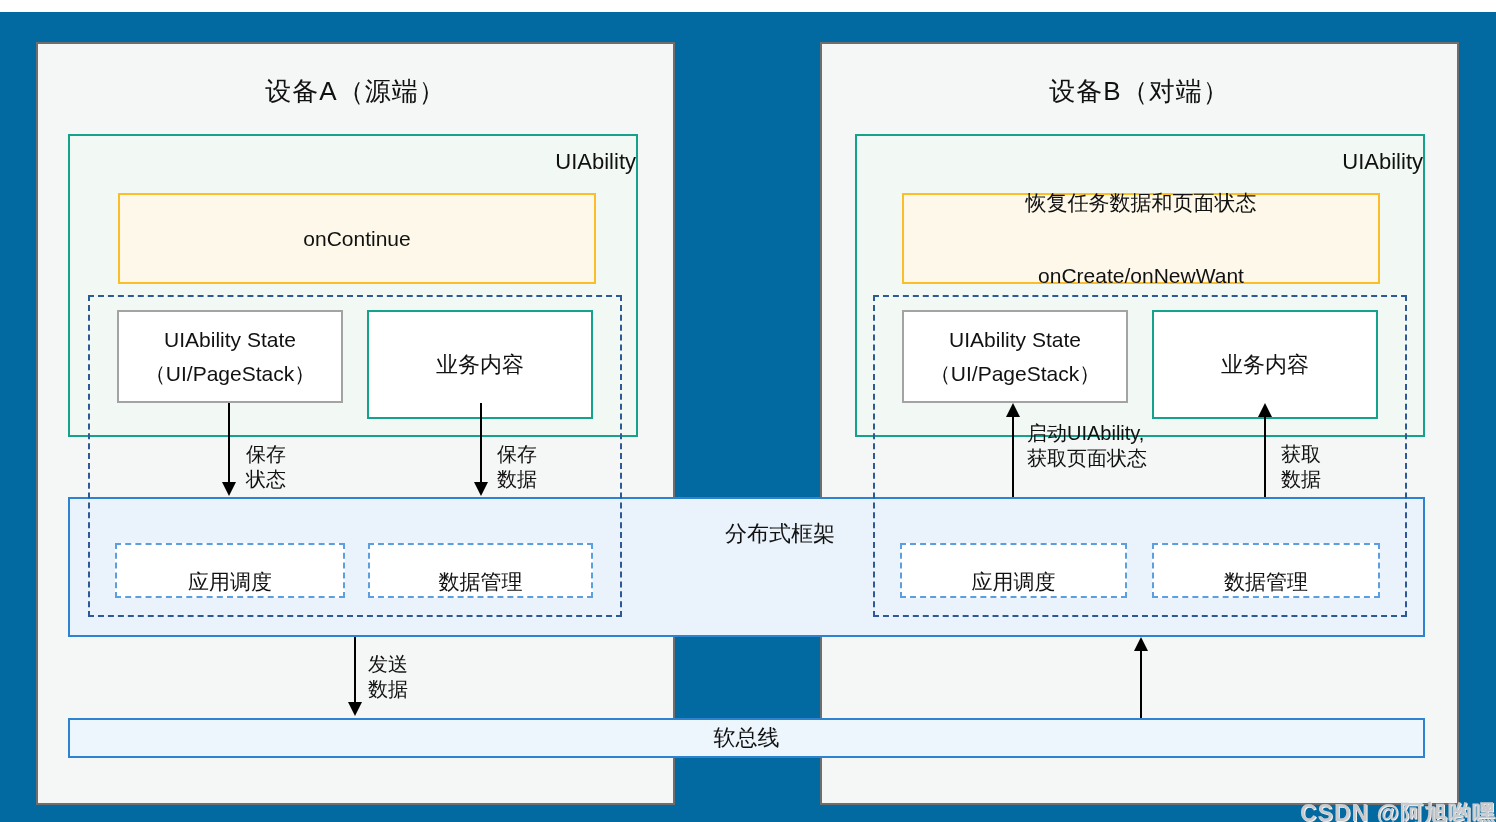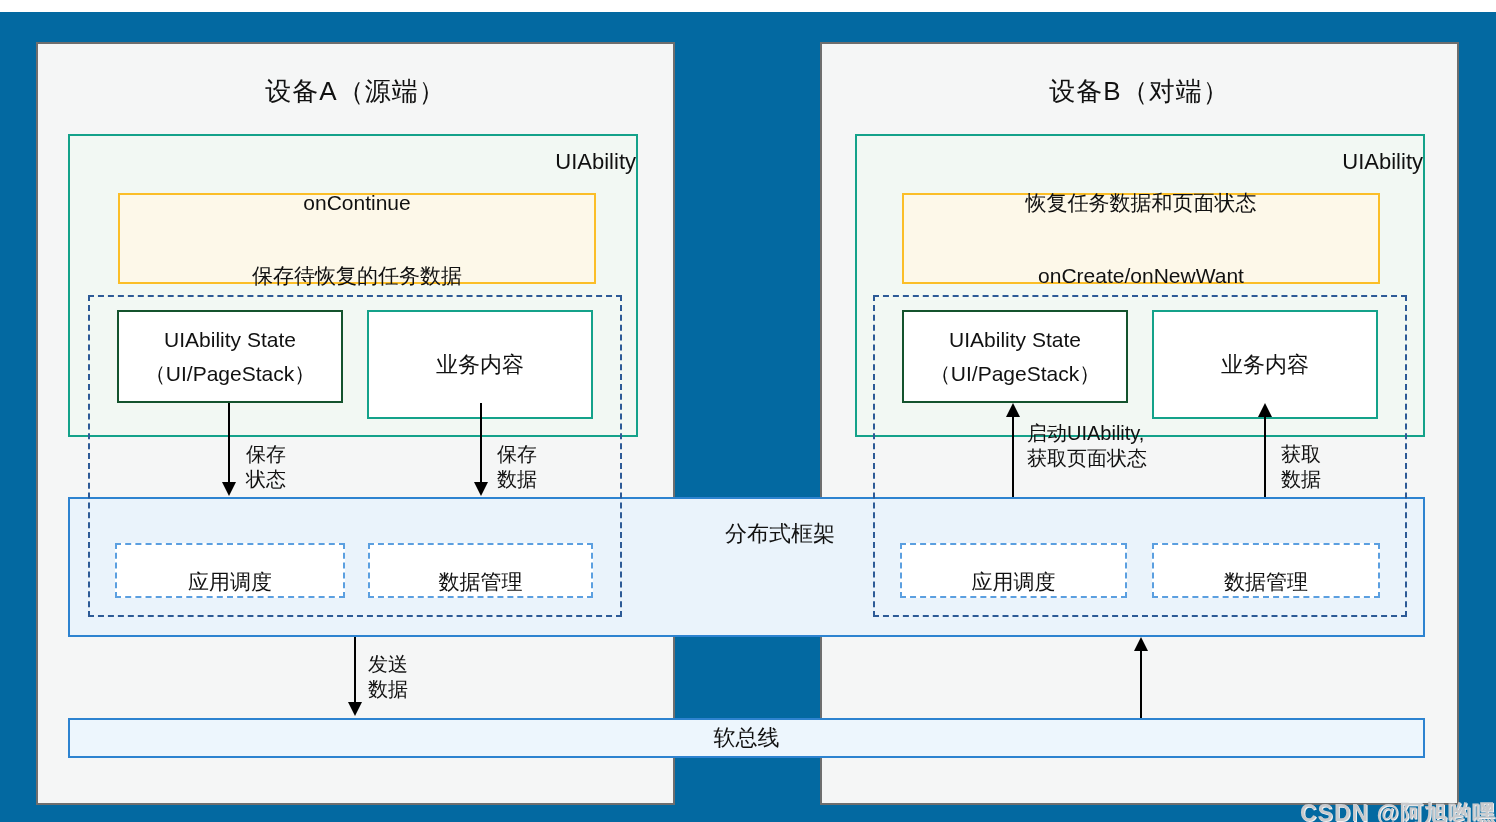--- a/index.html
+++ b/index.html
@@ -15,21 +15,21 @@
   
   .uiability { top:122px; width:570px; height:303px; background:#f2f8f3; border:2px solid #14a28a; }
   .uiability-label { position:absolute; top:13px; left:0; width:100%; text-align:right; font-size:22px; }
 
   
   .callback { top:181px; width:478px; height:91px; background:#fdf8e9; border:2px solid #fbbe28;
     display:flex; flex-direction:column; align-items:center; justify-content:center;gap:36px; }
   .callback span { display:block; font-size:21px; line-height:37px; text-align:center; }
 
   
-  .statebox { top:298px; width:226px; height:93px; background:#ffffff; border:2px solid #14532d;
+  .statebox { top:298px; width:226px; height:93px; background:#ffffff; border:2px solid #a3a3a3;
     display:flex; flex-direction:column; align-items:center; justify-content:center; }
   .statebox span { display:block; font-size:21px; line-height:34px; text-align:center; }
   .contentbox { top:298px; width:226px; height:109px; background:#ffffff; border:2px solid #14a28a;
     display:flex; align-items:center; justify-content:center; font-size:22px; }
 
   
   .group-dashed { top:283px; width:534px; height:322px; border:2px dashed #2d5a96; background:transparent; }
 
   
   .framework { left:68px; top:485px; width:1357px; height:140px; background:#eaf3fb; border:2px solid #2d83d0; }
@@ -94,21 +94,20 @@
   <div class="abs statebox" style="left:902px;">
     <span>UIAbility State</span>
     <span>（UI/PageStack）</span>
   </div>
   <div class="abs contentbox" style="left:1152px;">
     <span>业务内容</span>
   </div>
 
   <div class="abs callback" style="left:118px;">
     <span>onContinue</span>
-    <span>保存待恢复的任务数据</span>
   </div>
   <div class="abs callback" style="left:902px;">
     <span>恢复任务数据和页面状态</span>
     <span>onCreate/onNewWant</span>
   </div>
 
   <div class="abs group-dashed" style="left:88px;"></div>
   <div class="abs group-dashed" style="left:873px;"></div>
 
   <div class="abs service-dashed" style="left:115px;width:230px;">

